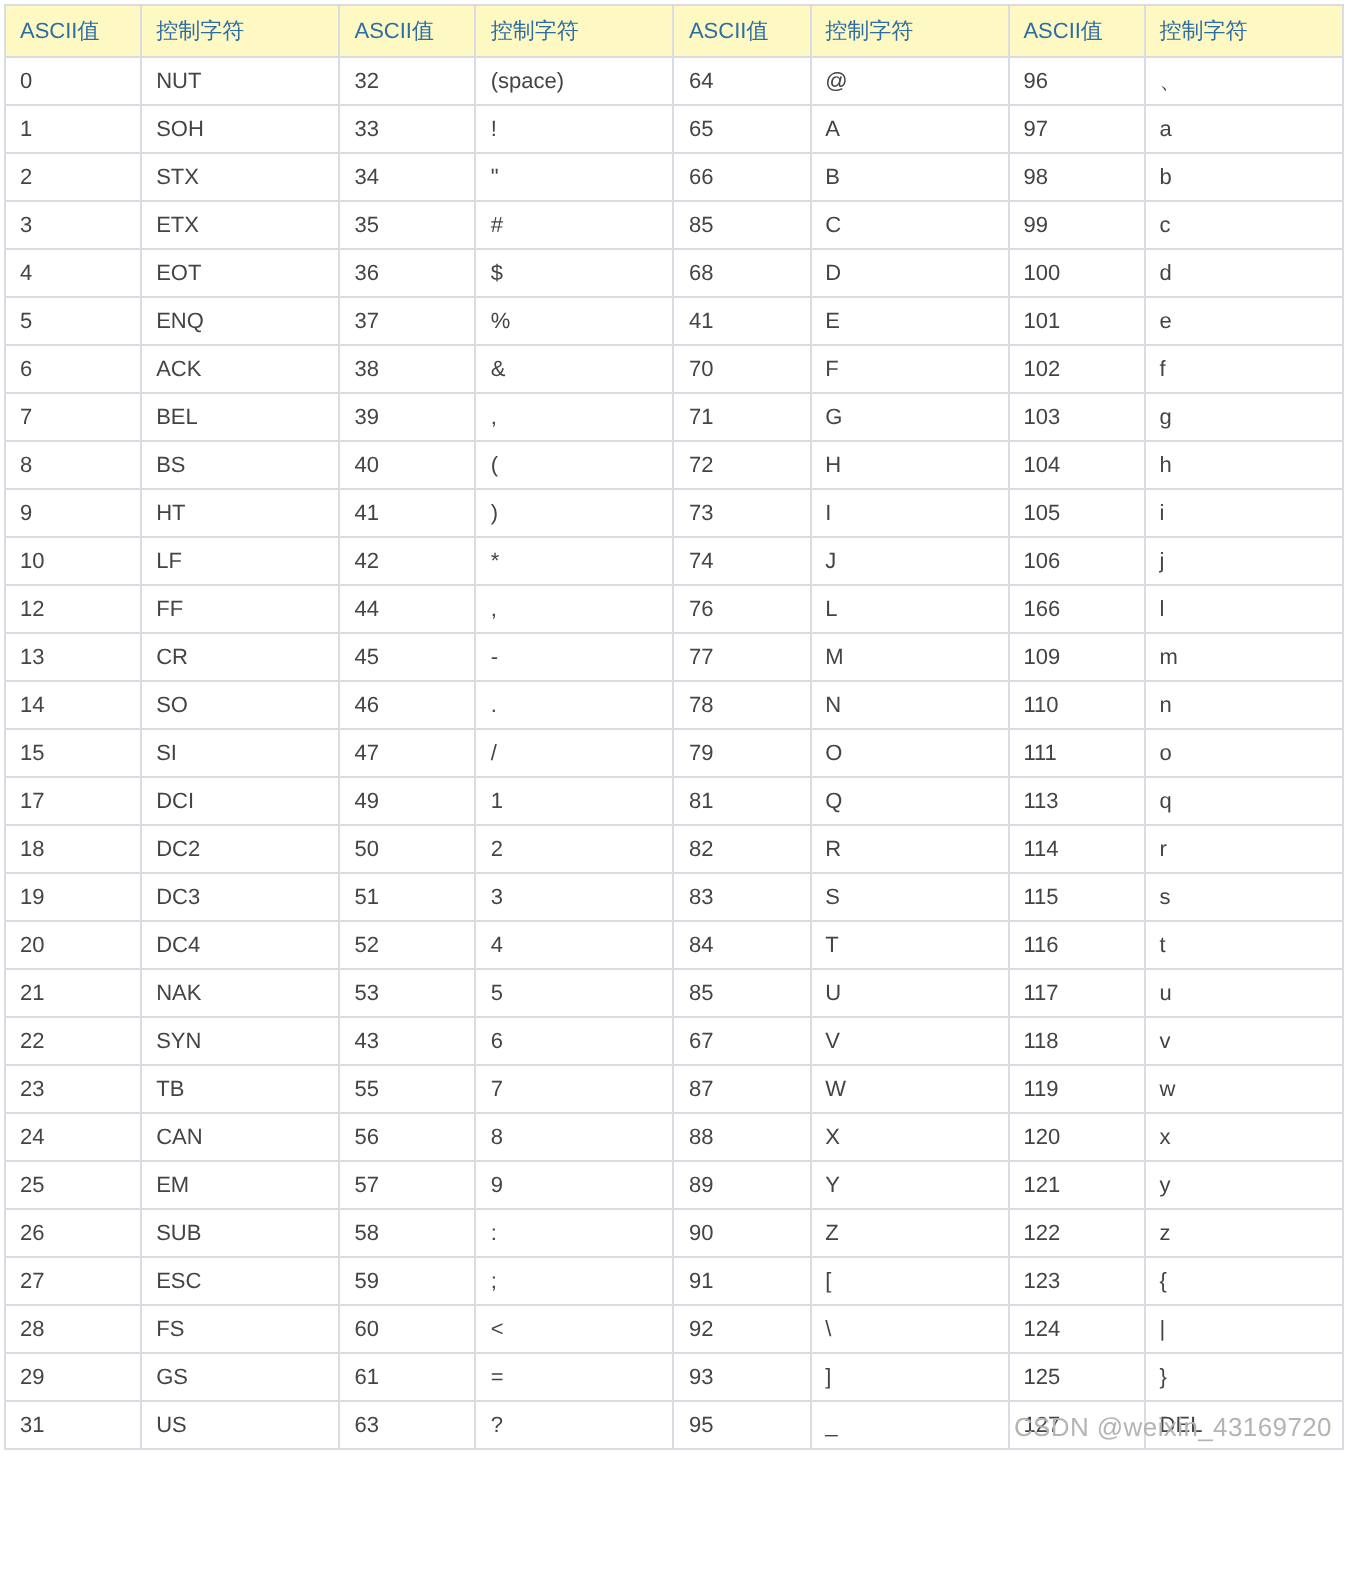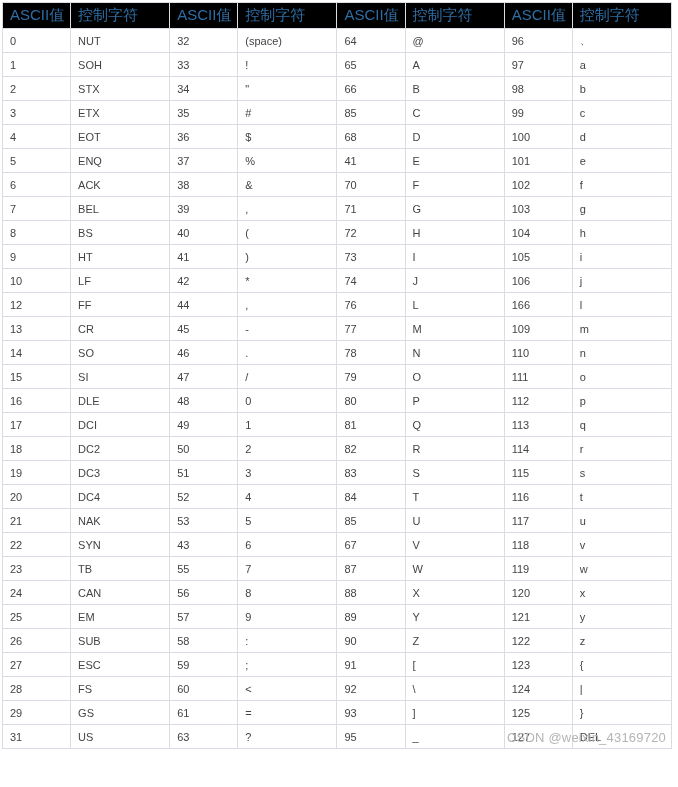--- a/index.html
+++ b/index.html
@@ -35,23 +35,23 @@
     height: 23px;
     font-size: 11px;
     color: #444444;
     text-align: left;
     vertical-align: middle;
     font-weight: normal;
     overflow: hidden;
     white-space: nowrap;
   }
   table.ascii thead th {
-    background: #000000;
+    background: #fef9c3;
     color: #2e6da4;
-    font-size: 15px;
+    font-size: 11px;
     height: 25px;
   }
   .watermark {
     position: absolute;
     right: 6px;
     bottom: 4px;
     font-size: 13px;
     color: #b4b4b4;
     font-family: "Liberation Sans", sans-serif;
     letter-spacing: 0.2px;
@@ -230,30 +230,20 @@
           <td>15</td>
           <td>SI</td>
           <td>47</td>
           <td>/</td>
           <td>79</td>
           <td>O</td>
           <td>111</td>
           <td>o</td>
         </tr>
         <tr>
-          <td>16</td>
-          <td>DLE</td>
-          <td>48</td>
-          <td>0</td>
-          <td>80</td>
-          <td>P</td>
-          <td>112</td>
-          <td>p</td>
-        </tr>
-        <tr>
           <td>17</td>
           <td>DCI</td>
           <td>49</td>
           <td>1</td>
           <td>81</td>
           <td>Q</td>
           <td>113</td>
           <td>q</td>
         </tr>
         <tr>

